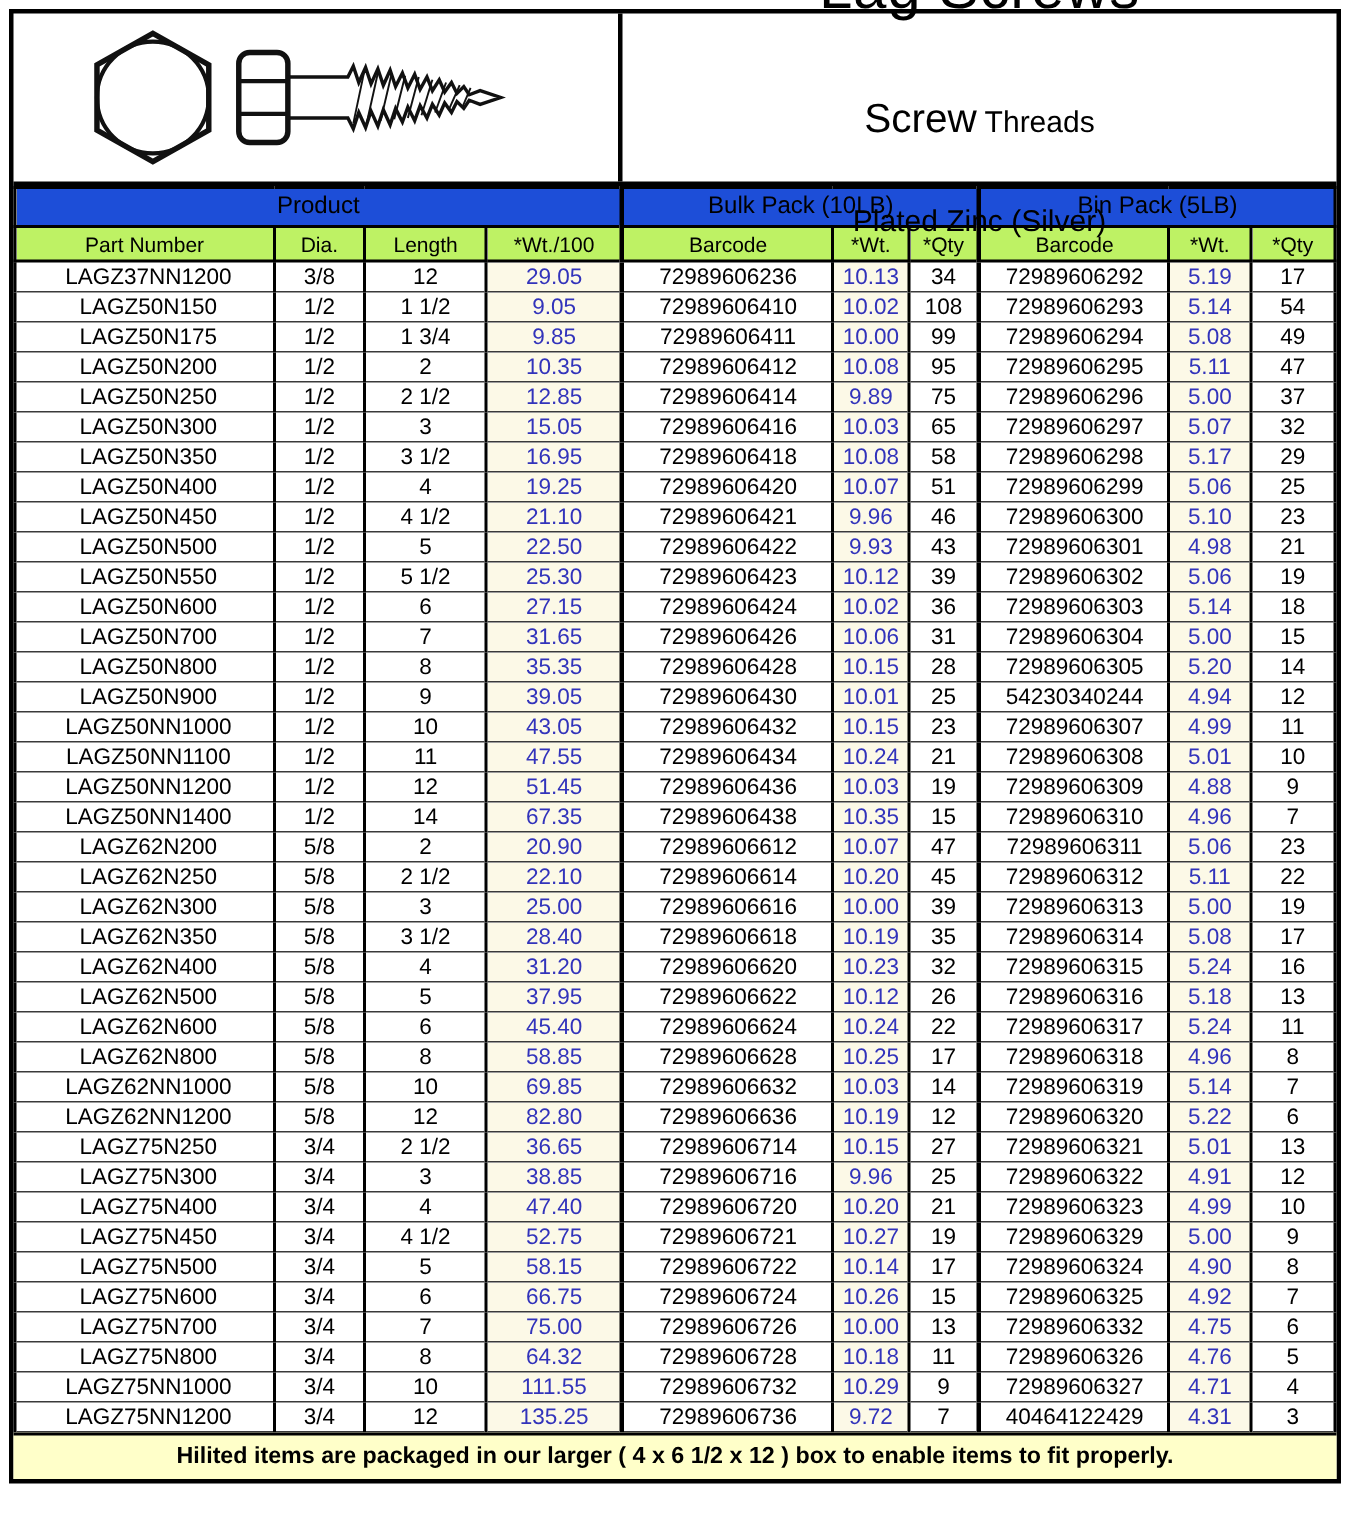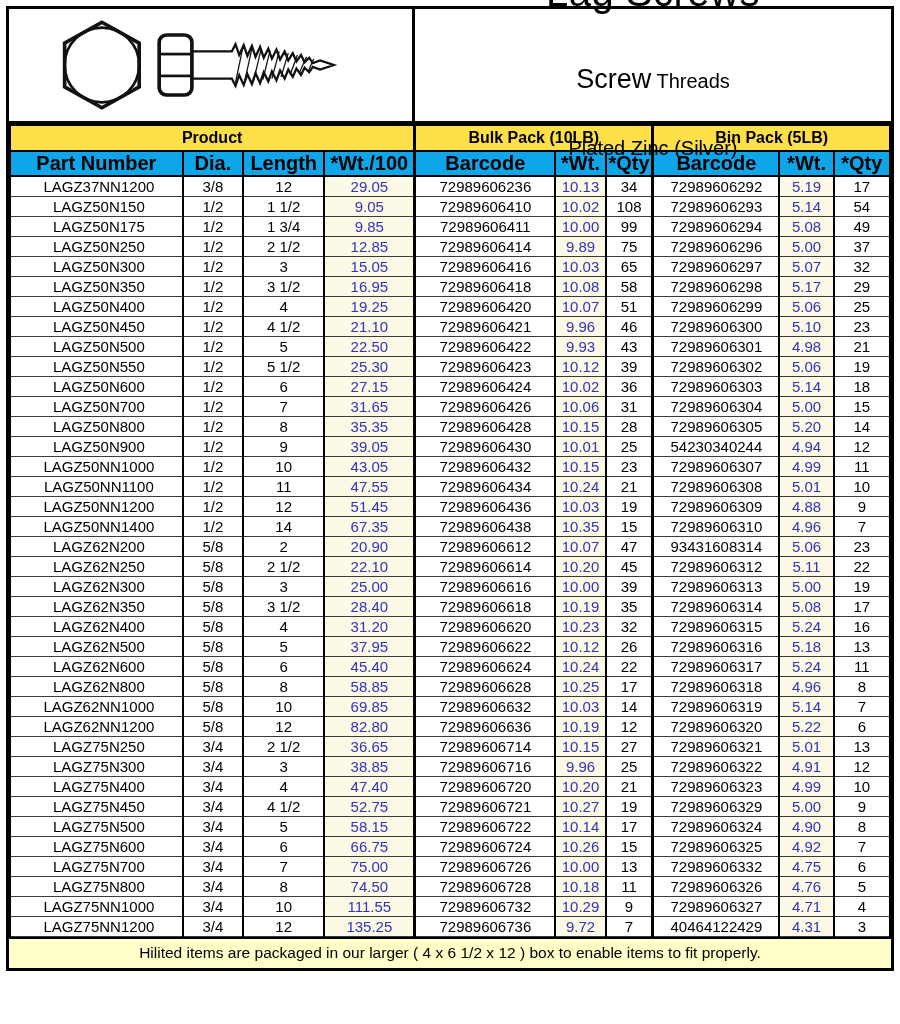--- a/index.html
+++ b/index.html
@@ -11,30 +11,30 @@
   .top-left{width:403px;flex:0 0 403px;display:flex;align-items:center;justify-content:center;border-right:3px solid #000;}
   .top-right{flex:1;display:flex;flex-direction:column;align-items:center;justify-content:center;text-align:center;line-height:1.12;gap:41px;}
   .title{font-size:40px;letter-spacing:0.5px;}
   .subtitle{font-size:20px;margin-top:8px;}
   .subtitle .big{font-size:27px;}
   .finish{font-size:20px;margin-top:2px;text-align:center;}
 
   
   table{border-collapse:collapse;width:100%;table-layout:fixed;font-size:15px;}
   th,td{border:2px solid #000;padding:0;text-align:center;overflow:hidden;white-space:nowrap;}
-  tr.band th{background:#fde047;height:24px;font-size:16px;font-weight:bold;}
-  tr.cols th{height:21px;font-size:20px;font-weight:bold;background:#0ea5e9;}
+  tr.band th{background:#1d4ed8;height:24px;font-size:16px;font-weight:normal;}
+  tr.cols th{height:21px;font-size:14px;font-weight:normal;background:#bef264;}
   tbody td{height:19px;border-top:1px solid #3a3a3a;border-bottom:1px solid #3a3a3a;font-size:15px;}
   td.part{text-align:center;padding-left:5px;}
   .sec{border-left-width:3px !important;}
   .wtbg{background:#fcf9e7;}
   .blue{color:#3233bb;}
 
   
-  .footer{border-top:2px solid #000;background:#ffffc9;text-align:center;font-weight:normal;font-size:15.5px;padding:5px 0 6px 0;}
+  .footer{border-top:2px solid #000;background:#ffffc9;text-align:center;font-weight:bold;font-size:15.5px;padding:5px 0 6px 0;}
 
   svg .ln{stroke:#111;fill:none;}
 </style>
 </head>
 <body>
 
 <div class="sheet">
 
   <div class="top">
     <div class="top-left">
@@ -135,20 +135,32 @@
           <td>1 3/4</td>
           <td class="wtbg blue">9.85</td>
           <td class="sec">72989606411</td>
           <td class="wtbg blue">10.00</td>
           <td>99</td>
           <td class="sec">72989606294</td>
           <td class="wtbg blue">5.08</td>
           <td>49</td>
         </tr>
         <tr>
+          <td class="part">LAGZ50N200</td>
+          <td>1/2</td>
+          <td>2</td>
+          <td class="wtbg blue">10.35</td>
+          <td class="sec">72989606412</td>
+          <td class="wtbg blue">10.08</td>
+          <td>95</td>
+          <td class="sec">72989606295</td>
+          <td class="wtbg blue">5.11</td>
+          <td>47</td>
+        </tr>
+        <tr>
           <td class="part">LAGZ50N250</td>
           <td>1/2</td>
           <td>2 1/2</td>
           <td class="wtbg blue">12.85</td>
           <td class="sec">72989606414</td>
           <td class="wtbg blue">9.89</td>
           <td>75</td>
           <td class="sec">72989606296</td>
           <td class="wtbg blue">5.00</td>
           <td>37</td>
@@ -322,21 +334,21 @@
           <td>7</td>
         </tr>
         <tr>
           <td class="part">LAGZ62N200</td>
           <td>5/8</td>
           <td>2</td>
           <td class="wtbg blue">20.90</td>
           <td class="sec">72989606612</td>
           <td class="wtbg blue">10.07</td>
           <td>47</td>
-          <td class="sec">93431608314</td>
+          <td class="sec">72989606311</td>
           <td class="wtbg blue">5.06</td>
           <td>23</td>
         </tr>
         <tr>
           <td class="part">LAGZ62N250</td>
           <td>5/8</td>
           <td>2 1/2</td>
           <td class="wtbg blue">22.10</td>
           <td class="sec">72989606614</td>
           <td class="wtbg blue">10.20</td>
@@ -522,21 +534,21 @@
           <td class="wtbg blue">10.00</td>
           <td>13</td>
           <td class="sec">72989606332</td>
           <td class="wtbg blue">4.75</td>
           <td>6</td>
         </tr>
         <tr>
           <td class="part">LAGZ75N800</td>
           <td>3/4</td>
           <td>8</td>
-          <td class="wtbg blue">74.50</td>
+          <td class="wtbg blue">64.32</td>
           <td class="sec">72989606728</td>
           <td class="wtbg blue">10.18</td>
           <td>11</td>
           <td class="sec">72989606326</td>
           <td class="wtbg blue">4.76</td>
           <td>5</td>
         </tr>
         <tr>
           <td class="part">LAGZ75NN1000</td>
           <td>3/4</td>

